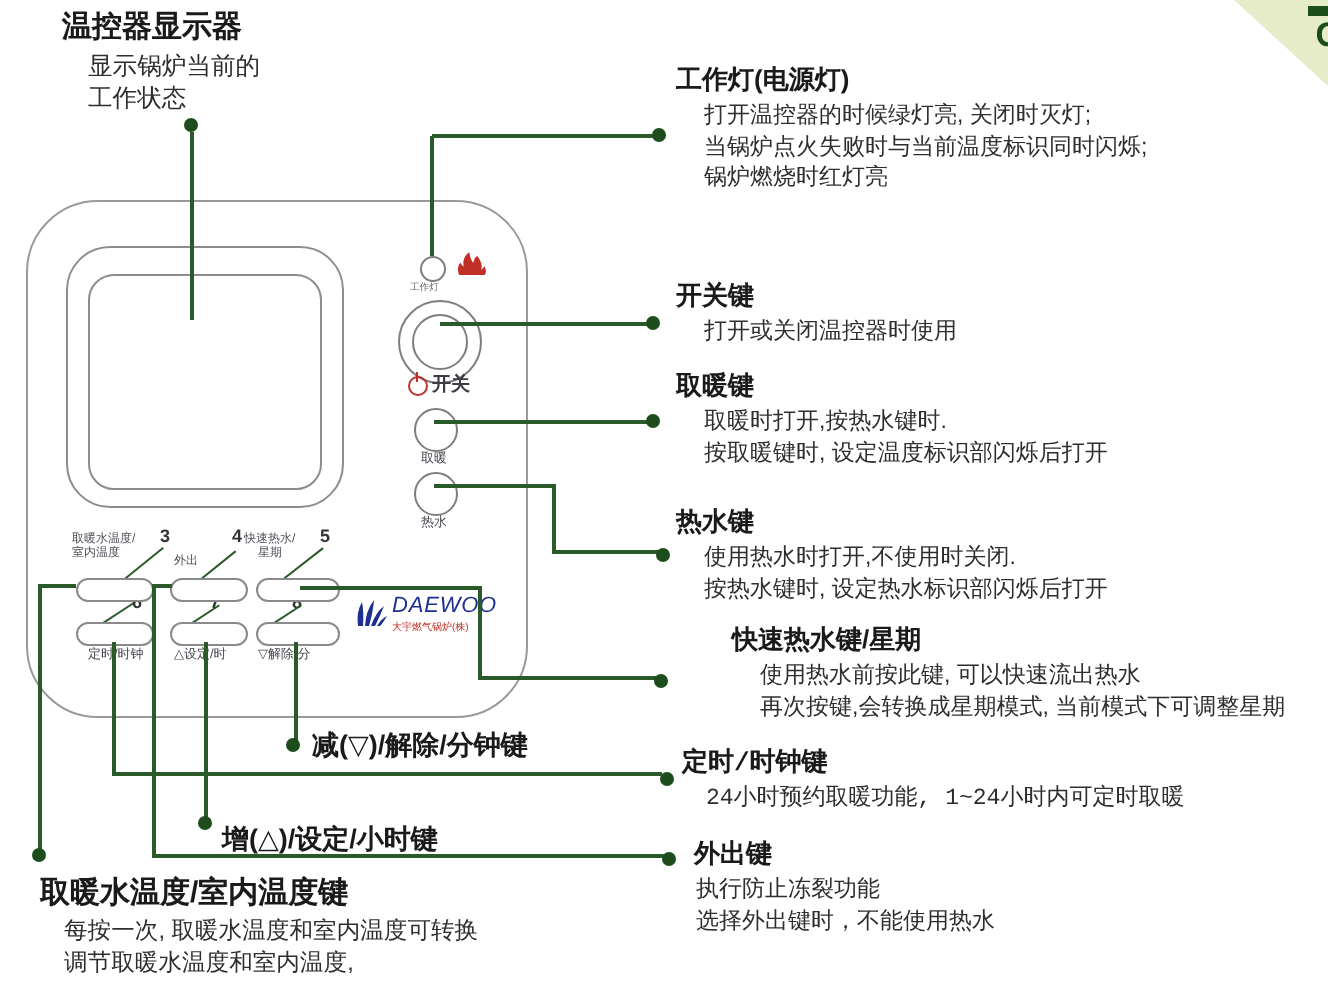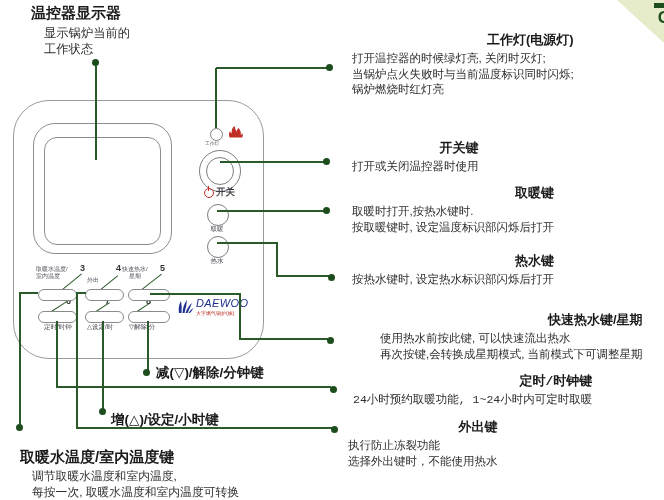--- a/index.html
+++ b/index.html
@@ -18,21 +18,21 @@
   .circle{position:absolute;border:1.2px solid #7e7e7e;border-radius:50%;background:#fff;}
   .pill{position:absolute;height:10px;border:1px solid #8a8a8a;border-radius:6px;background:#fff;}
   .tiny{position:absolute;font-size:6px;color:#4c4c58;white-space:nowrap;letter-spacing:0;}
   .btiny{position:absolute;font-size:6.5px;color:#44444e;white-space:nowrap;}
   .keynum{position:absolute;font-size:9px;color:#333;font-weight:bold;}
   .pwr{display:inline-block;position:relative;width:8px;height:8px;border:1.4px solid #c03028;border-radius:50%;}
   .pwr::after{content:'';position:absolute;left:2.6px;top:-3px;width:1.6px;height:5px;background:#c03028;}
   
   .blk{position:absolute;white-space:nowrap;}
   .t-main{font-size:15px;font-weight:bold;color:#1a1a1a;}
-  .t-key{font-size:13px;font-weight:bold;color:#1a1a1a;text-align:right;}
+  .t-key{font-size:13px;font-weight:bold;color:#1a1a1a;}
   .t-inline{position:absolute;font-size:13.5px;font-weight:bold;color:#1a1a1a;white-space:nowrap;}
   .body{margin-left:14px;margin-top:2px;font-size:11.5px;line-height:15.5px;color:#2e2e2e;}
   .body-l{margin-left:13px;margin-top:2px;font-size:12.3px;line-height:16px;color:#2e2e2e;}
   .corner{position:absolute;right:0;top:0;width:47px;height:43px;background:#e6ecc9;
           clip-path:polygon(0 0,100% 0,100% 100%);}
   .corner .bar{position:absolute;right:0;top:3px;width:10px;height:4.5px;background:#1d4d1d;}
   .corner .frag{position:absolute;right:-6px;top:8px;font-size:17px;font-weight:bold;color:#1d4d1d;}
   .brand-name{position:absolute;left:196px;top:297px;font-size:11px;font-weight:normal;
               color:#1d2f90;letter-spacing:.4px;font-style:italic;}
   .brand-sub{position:absolute;left:196px;top:310px;font-size:5px;color:#c03028;white-space:nowrap;}
@@ -152,25 +152,25 @@
     <div class="t-main">温控器显示器</div>
     <div class="body-l">
       <div>显示锅炉当前的</div>
       <div>工作状态</div>
     </div>
   </div>
 
   <div class="t-inline" style="left:156px;top:364px;">减(▽)/解除/分钟键</div>
   <div class="t-inline" style="left:111px;top:411px;">增(△)/设定/小时键</div>
 
-  <div class="blk" style="left:20px;top:437px;margin-top:11px;">
+  <div class="blk" style="left:20px;top:437px;">
     <div class="t-main">取暖水温度/室内温度键</div>
     <div class="body-l" style="font-size:11.8px;line-height:15.5px;margin-left:12px;">
+      <div>每按一次, 取暖水温度和室内温度可转换</div>
       <div>调节取暖水温度和室内温度,</div>
-      <div>每按一次, 取暖水温度和室内温度可转换</div>
     </div>
   </div>
 
   <div class="blk" style="left:338px;top:31px;">
     <div class="t-key">工作灯(电源灯)</div>
     <div class="body">
       <div>打开温控器的时候绿灯亮, 关闭时灭灯;</div>
       <div>当锅炉点火失败时与当前温度标识同时闪烁;</div>
       <div>锅炉燃烧时红灯亮</div>
     </div>
@@ -187,20 +187,21 @@
     <div class="t-key">取暖键</div>
     <div class="body">
       <div>取暖时打开,按热水键时.</div>
       <div>按取暖键时, 设定温度标识部闪烁后打开</div>
     </div>
   </div>
 
   <div class="blk" style="left:338px;top:252px;">
     <div class="t-key">热水键</div>
     <div class="body">
+      <div>使用热水时打开,不使用时关闭.</div>
       <div>按热水键时, 设定热水标识部闪烁后打开</div>
     </div>
   </div>
 
   <div class="blk" style="left:338px;top:311px;margin-left:28px;">
     <div class="t-key">快速热水键/星期</div>
     <div class="body">
       <div>使用热水前按此键, 可以快速流出热水</div>
       <div>再次按键,会转换成星期模式, 当前模式下可调整星期</div>
     </div>

